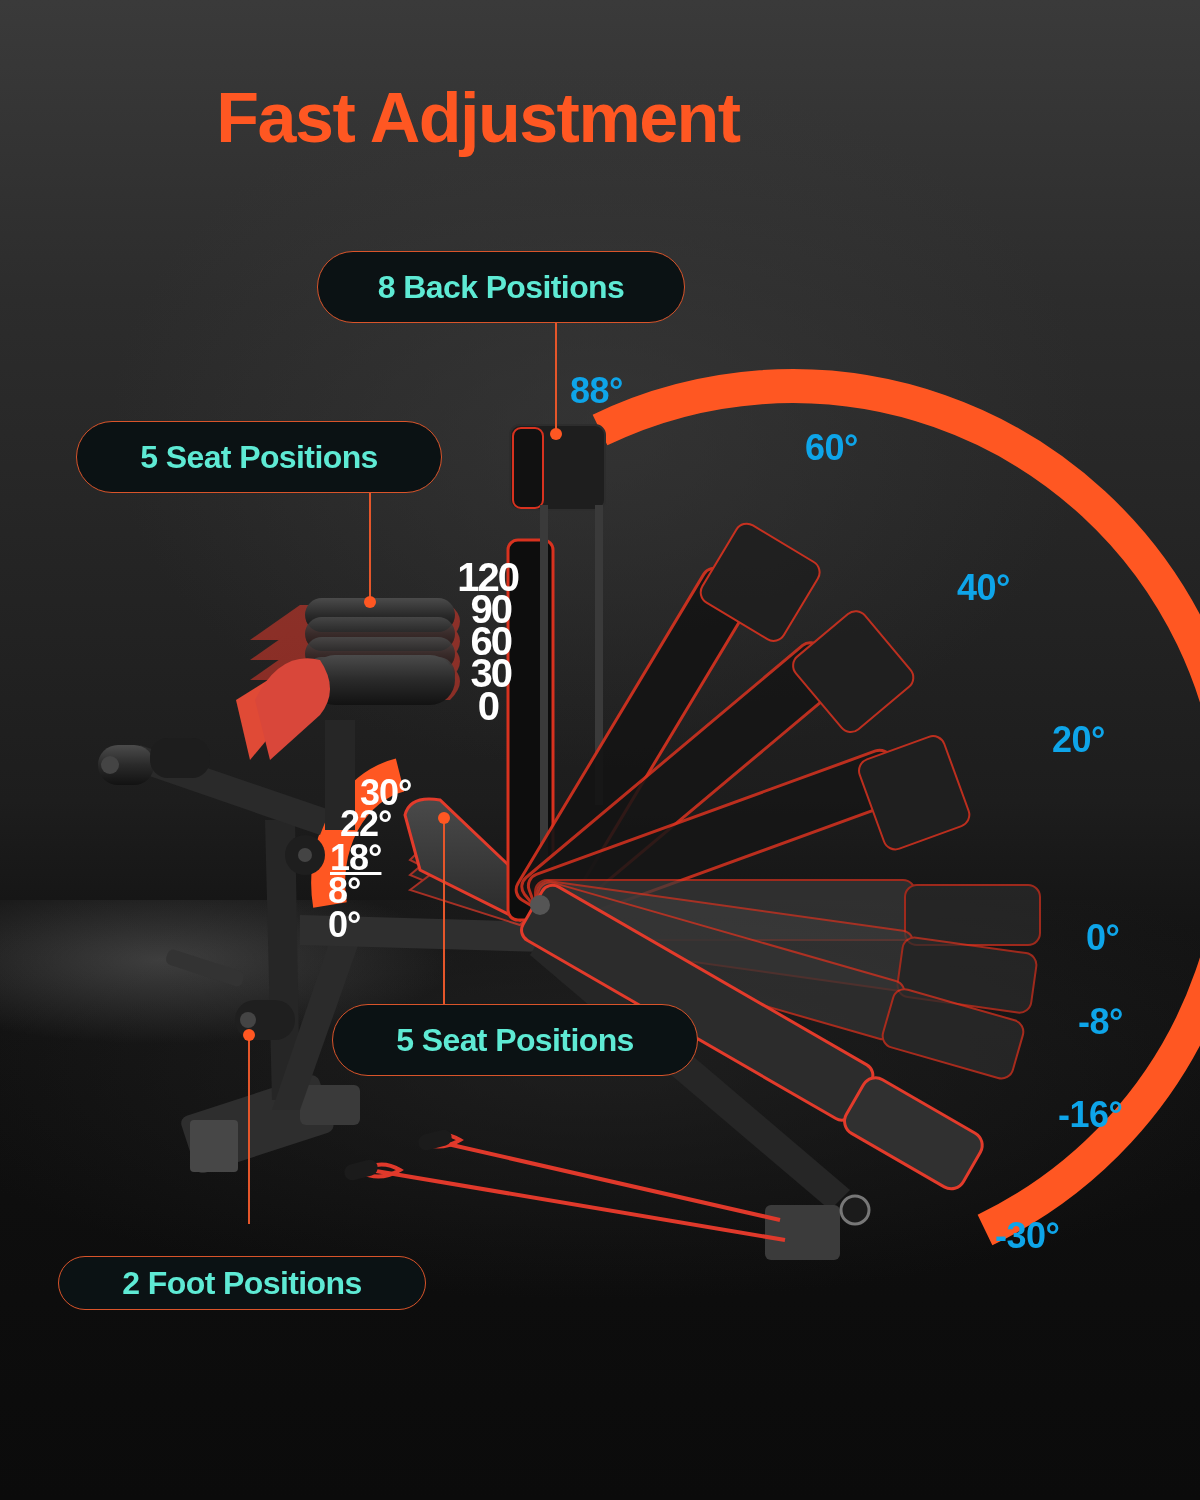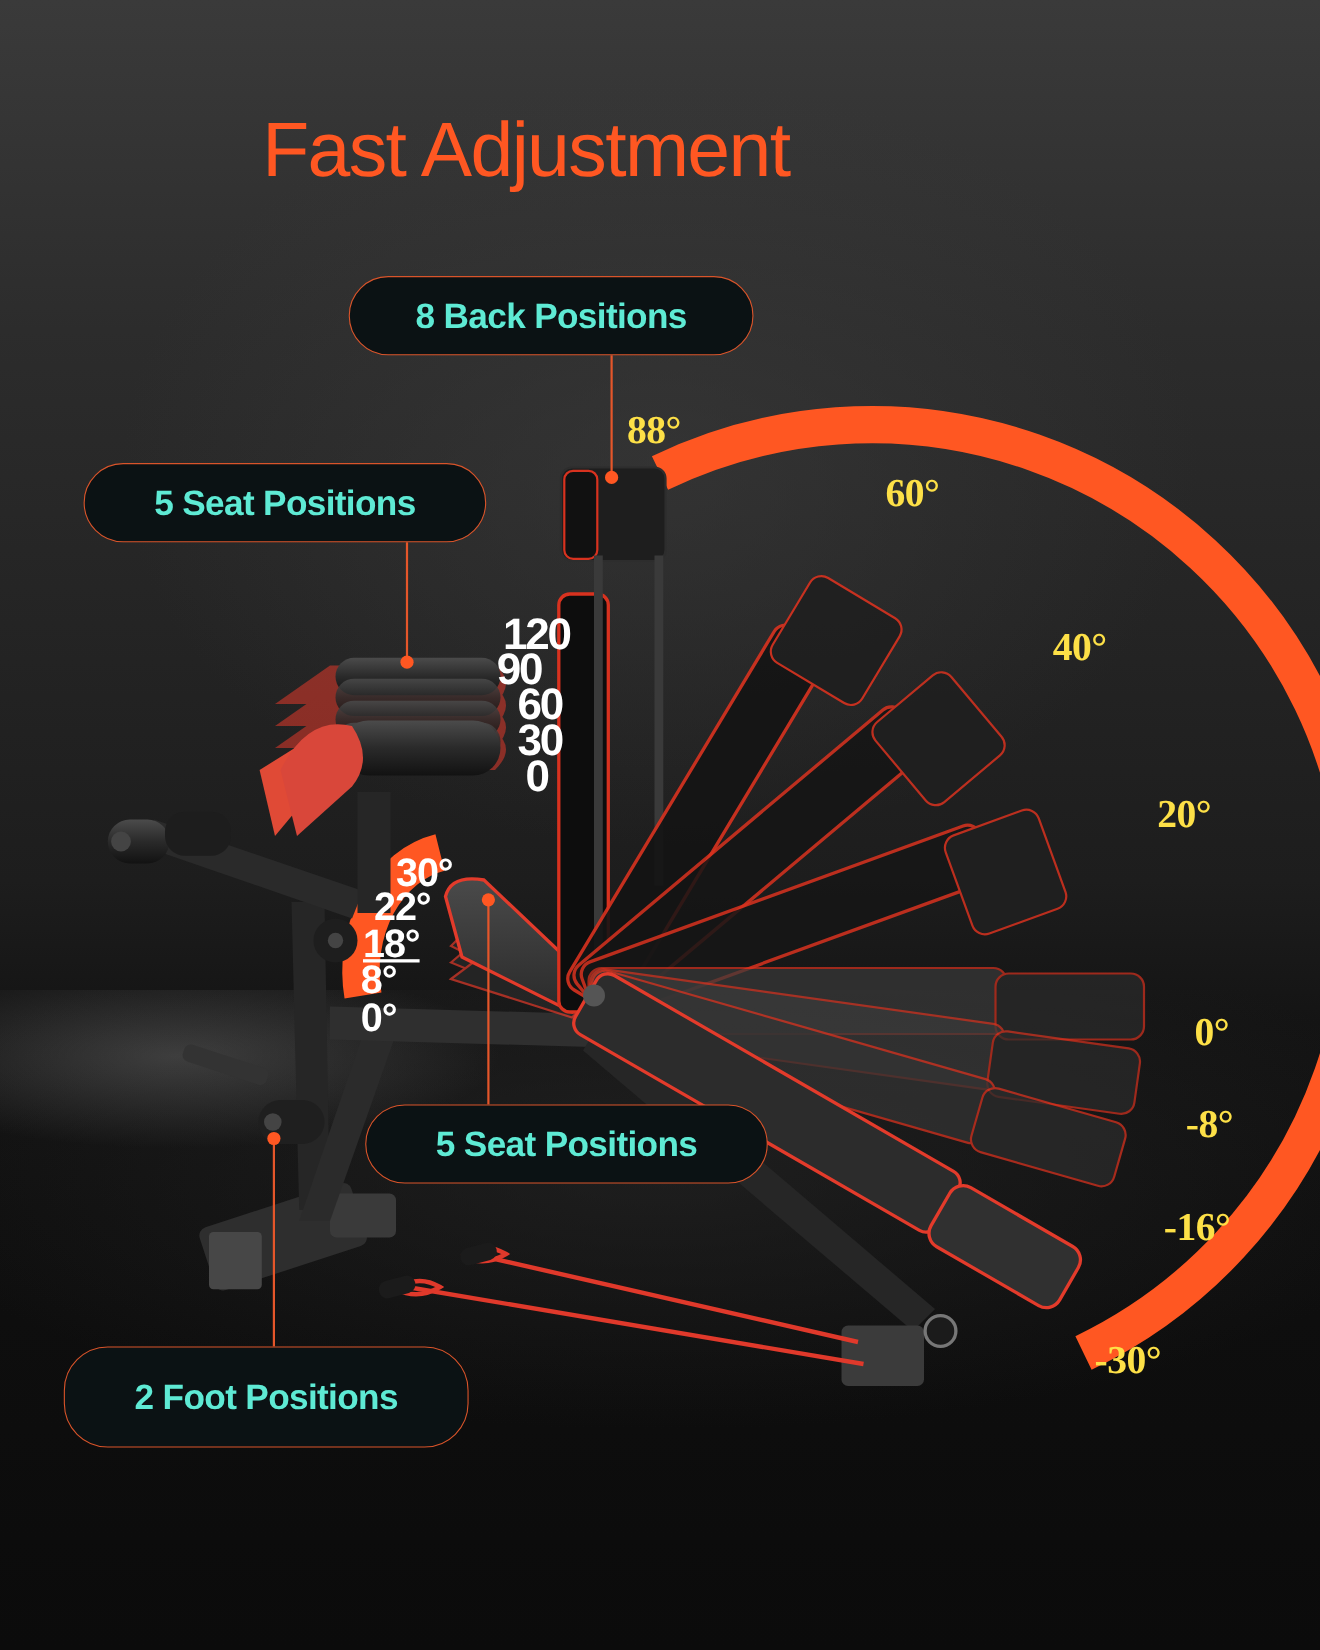--- a/index.html
+++ b/index.html
@@ -14,35 +14,35 @@
       radial-gradient(ellipse 700px 500px at 600px 420px, rgba(60,60,60,0.55), rgba(0,0,0,0) 70%),
       linear-gradient(180deg, #3a3a3a 0px, #2c2c2c 300px, #1d1d1d 800px, #141414 930px, #0f0f0f 1100px, #0b0b0b 1500px);
   }
   .floor {
     position: absolute; left: 0; top: 900px; width: 1200px; height: 600px;
     background:
       radial-gradient(ellipse 420px 120px at 160px 60px, rgba(110,110,110,0.45), rgba(0,0,0,0) 70%),
       radial-gradient(ellipse 900px 300px at 600px 160px, rgba(40,40,40,0.6), rgba(0,0,0,0) 80%);
   }
   .title {
-    position: absolute; left: 0; top: 96px; width: 956px; text-align: center;
-    font-size: 70px; font-weight: 400; letter-spacing: -1.5px;
+    position: absolute; left: 0; top: 78px; width: 956px; text-align: center;
+    font-size: 70px; font-weight: 700; letter-spacing: -1.5px;
     color: #ff5722;
   }
   .pill {
     position: absolute; box-sizing: border-box;
     background: #0b1214; border: 1.5px solid #d9542a; border-radius: 40px;
     color: #5eead4; font-weight: 700; font-size: 32px; letter-spacing: -0.6px;
     display: flex; align-items: center; justify-content: center;
   }
   .leader { position: absolute; background: #e5562a; width: 2px; }
   .dot { position: absolute; width: 12px; height: 12px; border-radius: 50%; background: #ff5722; }
   .deg {
-    position: absolute; color: #fde047; font-weight: 700; font-size: 36px;
-    letter-spacing: -0.5px; line-height: 1; font-family: Liberation Serif, serif;
+    position: absolute; color: #0ea5e9; font-weight: 700; font-size: 36px;
+    letter-spacing: -0.5px; line-height: 1;
   }
   .seatdeg {
     position: absolute; color: #fff; font-weight: 700; font-size: 36px;
     line-height: 1; letter-spacing: -1px;
   }
   .padnum {
     position: absolute; color: #fff; font-weight: 700; font-size: 40px;
     line-height: 32px; letter-spacing: -2px; text-align: right; width: 80px;
   }
   svg.art { position: absolute; left: 0; top: 0; }
@@ -200,21 +200,21 @@
 </div>
 <div class="leader" style="left:369px; top:493px; height:108px;"></div>
 <div class="dot" style="left:364px; top:596px;"></div>
 
 <div class="pill" style="left:332px; top:1004px; width:366px; height:72px;">
   <span>5 Seat Positions</span>
 </div>
 <div class="leader" style="left:443px; top:818px; height:186px;"></div>
 <div class="dot" style="left:438px; top:812px;"></div>
 
-<div class="pill" style="left:58px; top:1224px; width:368px; height:92px;">
+<div class="pill" style="left:58px; top:1256px; width:368px; height:54px;">
   <span>2 Foot Positions</span>
 </div>
 <div class="leader" style="left:248px; top:1035px; height:189px;"></div>
 <div class="dot" style="left:243px; top:1029px;"></div>
 
 <div class="deg" style="left:570px; top:373px;">88°</div>
 <div class="deg" style="left:805px; top:430px;">60°</div>
 <div class="deg" style="left:957px; top:557px;margin-top:13px;">40°</div>
 <div class="deg" style="left:1052px; top:722px;">20°</div>
 <div class="deg" style="left:1086px; top:920px;">0°</div>
@@ -222,16 +222,16 @@
 <div class="deg" style="left:1058px; top:1097px;">-16°</div>
 <div class="deg" style="left:995px; top:1218px;">-30°</div>
 
 <div class="seatdeg" style="left:360px; top:775px;">30°</div>
 <div class="seatdeg" style="left:340px; top:806px;">22°</div>
 <div class="seatdeg" style="left:330px; top:840px;text-decoration:underline;">18°</div>
 <div class="seatdeg" style="left:328px; top:873px;">8°</div>
 <div class="seatdeg" style="left:328px; top:907px;">0°</div>
 
 <div class="padnum" style="left:438px; top:561px;">120</div>
-<div class="padnum" style="left:412px; top:593px;">90</div>
+<div class="padnum" style="left:431px; top:593px;">90</div>
 <div class="padnum" style="left:431px; top:625px;">60</div>
 <div class="padnum" style="left:431px; top:657px;">30</div>
 <div class="padnum" style="left:418px; top:690px;">0</div>
 
 </body></html>

